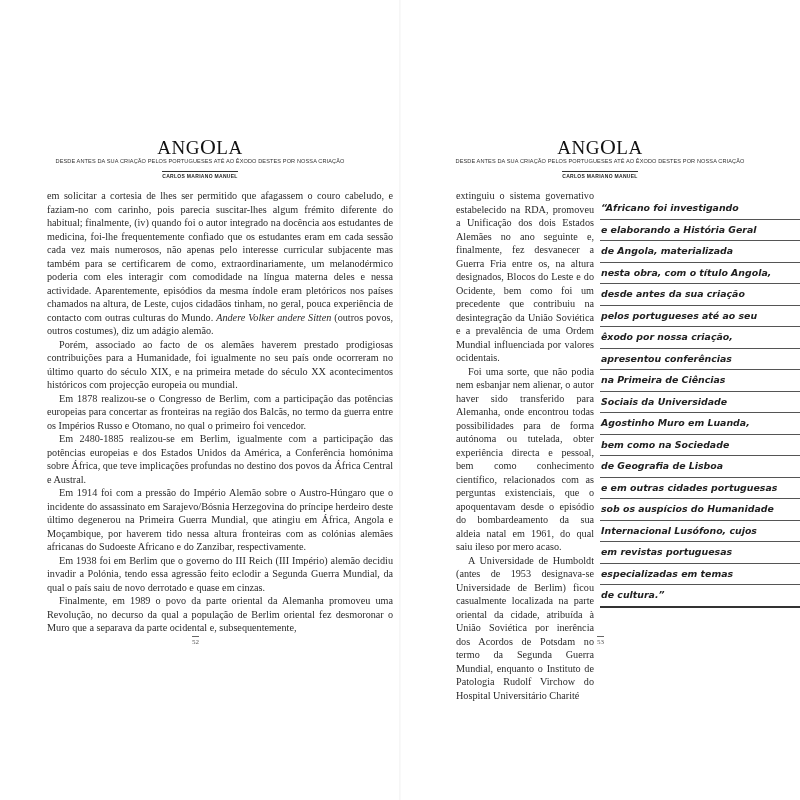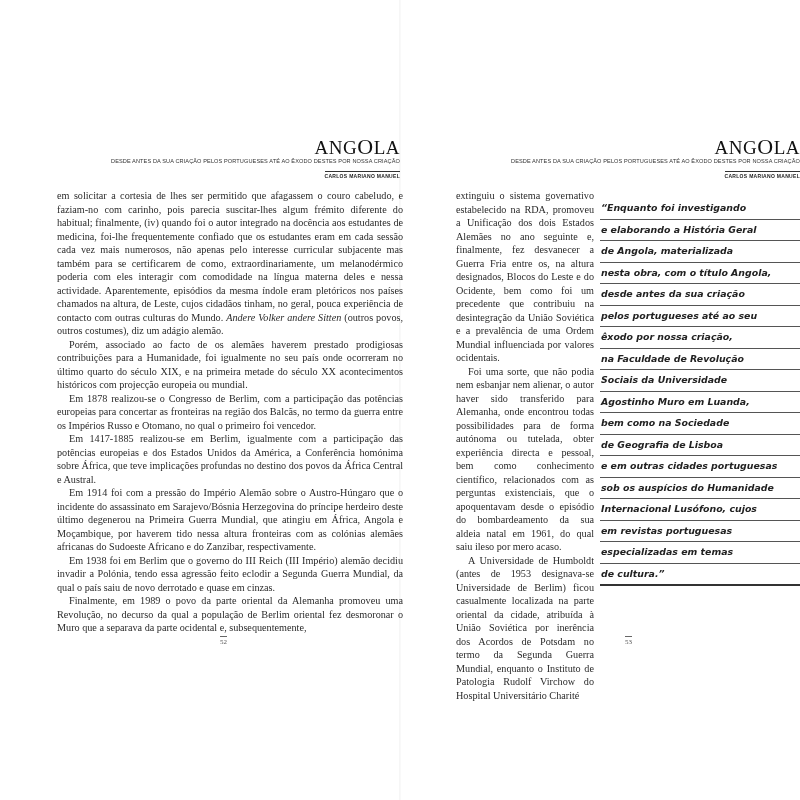--- a/index.html
+++ b/index.html
@@ -1,30 +1,30 @@
 <!DOCTYPE html>
 <html><head>
   <meta charset="utf-8">
   <style>
     html, body { margin: 0; padding: 0; background: #ffffff; }
     body { width: 800px; height: 800px; position: relative; overflow: hidden; font-family: "Liberation Serif", serif; color: #222; }
     .page { position: absolute; top: 0; height: 800px; width: 400px; }
     .page.left { left: 0; }
     .page.right { left: 400px; }
-    .header { position: absolute; top: 138px; left: 0; width: 400px; text-align: right; }
+    .header { position: absolute; top: 138px; left: 0; width: 400px; text-align: center; }
     .header .title { font-family: "Liberation Serif", serif; font-size: 19px; letter-spacing: 0.5px; color: #111; line-height: 18px; }
     .header .title .big-o { font-size: 22px; }
     .header .subtitle { font-family: "Liberation Sans", sans-serif; font-size: 5.6px; color: #333; letter-spacing: 0.1px; margin-top: 1px; white-space: nowrap; }
     .header .author { font-family: "Liberation Sans", sans-serif; font-size: 5px; font-weight: bold; color: #222; margin-top: 2px; display: inline-block; border-top: 1px solid #333; padding-top: 1px; letter-spacing: 0.3px; }
     .body-text { position: absolute; font-size: 10.2px; line-height: 13.5px; text-align: justify; color: #2a2a2a; }
     .body-text p { margin: 0; text-indent: 12px; }
     .body-text p.noindent { text-indent: 0; }
-    .left .body-text { left: 57px; top: 189px; width: 346px; }
+    .left .body-text { left: 47px; top: 189px; width: 346px; }
     .right .body-text { left: 56px; top: 189px; width: 138px; }
-    .page-number { position: absolute; top: 636px; font-size: 7px; color: #555; border-top: 1px solid #666; line-height: 8px; padding-top: 1px; margin-left: 28px; }
+    .page-number { position: absolute; top: 636px; font-size: 7px; color: #555; border-top: 1px solid #666; line-height: 8px; padding-top: 1px; }
     .left .page-number { left: 192px; }
     .right .page-number { left: 197px; }
     .quote-box { position: absolute; left: 200px; top: 198px; width: 200px; }
     .quote-line { font-family: "DejaVu Sans", sans-serif; font-weight: bold; font-style: italic; font-size: 9.4px; color: #222; height: 20.5px; line-height: 19px; border-bottom: 1.5px solid #555; padding-left: 1px; white-space: nowrap; }
     .quote-line:last-child { border-bottom: 2.5px solid #333; }
     .gutter { position: absolute; left: 399px; top: 0; width: 2px; height: 800px; background: linear-gradient(to right, #f4f4f4, #fbfbfb); }
   </style>
 </head>
 <body>
 
@@ -34,21 +34,21 @@
   <div class="header">
     <div class="title"><span>ANG</span><span class="big-o">O</span><span>LA</span></div>
     <div class="subtitle">DESDE ANTES DA SUA CRIAÇÃO PELOS PORTUGUESES ATÉ AO ÊXODO DESTES POR NOSSA CRIAÇÃO</div>
     <div class="author">CARLOS MARIANO MANUEL</div>
   </div>
 
   <div class="body-text">
     <p class="noindent"><span>em solicitar a cortesia de lhes ser permitido que afagassem o couro cabeludo, e faziam-no com carinho, pois parecia suscitar-lhes algum frémito diferente do habitual; finalmente, (iv) quando foi o autor integrado na docência aos estudantes de medicina, foi-lhe frequentemente confiado que os estudantes eram em cada sessão cada vez mais numerosos, não apenas pelo interesse curricular subjacente mas também para se certificarem de como, extraordinariamente, um melanodérmico poderia com eles interagir com comodidade na língua materna deles e nessa actividade. Aparentemente, episódios da mesma índole eram pletóricos nos países chamados na altura, de Leste, cujos cidadãos tinham, no geral, pouca experiência de contacto com outras culturas do Mundo.</span> <i>Andere Volker andere Sitten</i><span> (outros povos, outros costumes), diz um adágio alemão.</span></p>
     <p>Porém, associado ao facto de os alemães haverem prestado prodigiosas contribuições para a Humanidade, foi igualmente no seu país onde ocorreram no último quarto do século XIX, e na primeira metade do século XX acontecimentos históricos com projecção europeia ou mundial.</p>
     <p>Em 1878 realizou-se o Congresso de Berlim, com a participação das potências europeias para concertar as fronteiras na região dos Balcãs, no termo da guerra entre os Impérios Russo e Otomano, no qual o primeiro foi vencedor.</p>
-    <p>Em 1417-1885 realizou-se em Berlim, igualmente com a participação das potências europeias e dos Estados Unidos da América, a Conferência homónima sobre África, que teve implicações profundas no destino dos povos da África Central e Austral.</p>
+    <p>Em 2480-1885 realizou-se em Berlim, igualmente com a participação das potências europeias e dos Estados Unidos da América, a Conferência homónima sobre África, que teve implicações profundas no destino dos povos da África Central e Austral.</p>
     <p>Em 1914 foi com a pressão do Império Alemão sobre o Austro-Húngaro que o incidente do assassinato em Sarajevo/Bósnia Herzegovina do príncipe herdeiro deste último degenerou na Primeira Guerra Mundial, que atingiu em África, Angola e Moçambique, por haverem tido nessa altura fronteiras com as colónias alemães africanas do Sudoeste Africano e do Zanzibar, respectivamente.</p>
     <p>Em 1938 foi em Berlim que o governo do III Reich (III Império) alemão decidiu invadir a Polónia, tendo essa agressão feito eclodir a Segunda Guerra Mundial, da qual o país saiu de novo derrotado e quase em cinzas.</p>
     <p>Finalmente, em 1989 o povo da parte oriental da Alemanha promoveu uma Revolução, no decurso da qual a população de Berlim oriental fez desmoronar o Muro que a separava da parte ocidental e, subsequentemente,</p>
   </div>
 
   <div class="page-number">52</div>
 </div>
 
 <div class="page right">
   <div class="header">
@@ -57,28 +57,29 @@
     <div class="author">CARLOS MARIANO MANUEL</div>
   </div>
 
   <div class="body-text">
     <p class="noindent">extinguiu o sistema governativo estabelecido na RDA, promoveu a Unificação dos dois Estados Alemães no ano seguinte e, finalmente, fez desvanecer a Guerra Fria entre os, na altura designados, Blocos do Leste e do Ocidente, bem como foi um precedente que contribuiu na desintegração da União Soviética e a prevalência de uma Ordem Mundial influenciada por valores ocidentais.</p>
     <p>Foi uma sorte, que não podia nem esbanjar nem alienar, o autor haver sido transferido para Alemanha, onde encontrou todas possibilidades para de forma autónoma ou tutelada, obter experiência directa e pessoal, bem como conhecimento científico, relacionados com as perguntas existenciais, que o apoquentavam desde o episódio do bombardeamento da sua aldeia natal em 1961, do qual saiu ileso por mero acaso.</p>
     <p>A Universidade de Humboldt (antes de 1953 designava-se Universidade de Berlim) ficou casualmente localizada na parte oriental da cidade, atribuída à União Soviética por inerência dos Acordos de Potsdam no termo da Segunda Guerra Mundial, enquanto o Instituto de Patologia Rudolf Virchow do Hospital Universitário Charité</p>
   </div>
 
   <div class="quote-box">
-    <div class="quote-line">“Enquanto foi investigando</div>
+    <div class="quote-line">“Africano foi investigando</div>
     <div class="quote-line">e elaborando a História Geral</div>
     <div class="quote-line">de Angola, materializada</div>
     <div class="quote-line">nesta obra, com o título Angola,</div>
     <div class="quote-line">desde antes da sua criação</div>
     <div class="quote-line">pelos portugueses até ao seu</div>
     <div class="quote-line">êxodo por nossa criação,</div>
-    <div class="quote-line">na Faculdade de Revolução</div>
+    <div class="quote-line">apresentou conferências</div>
+    <div class="quote-line">na Primeira de Ciências</div>
     <div class="quote-line">Sociais da Universidade</div>
     <div class="quote-line">Agostinho Muro em Luanda,</div>
     <div class="quote-line">bem como na Sociedade</div>
     <div class="quote-line">de Geografia de Lisboa</div>
     <div class="quote-line">e em outras cidades portuguesas</div>
     <div class="quote-line">sob os auspícios do Humanidade</div>
     <div class="quote-line">Internacional Lusófono, cujos</div>
     <div class="quote-line">em revistas portuguesas</div>
     <div class="quote-line">especializadas em temas</div>
     <div class="quote-line">de cultura.”</div>

